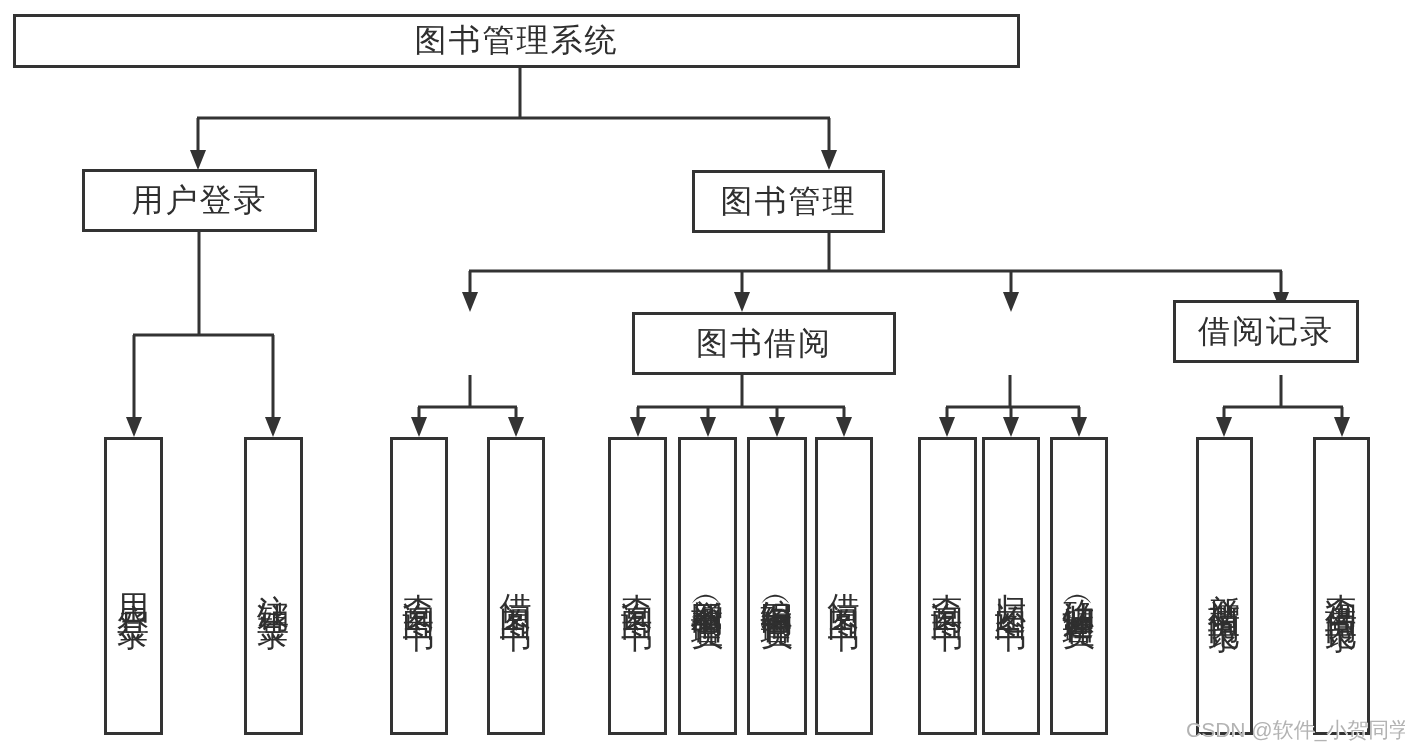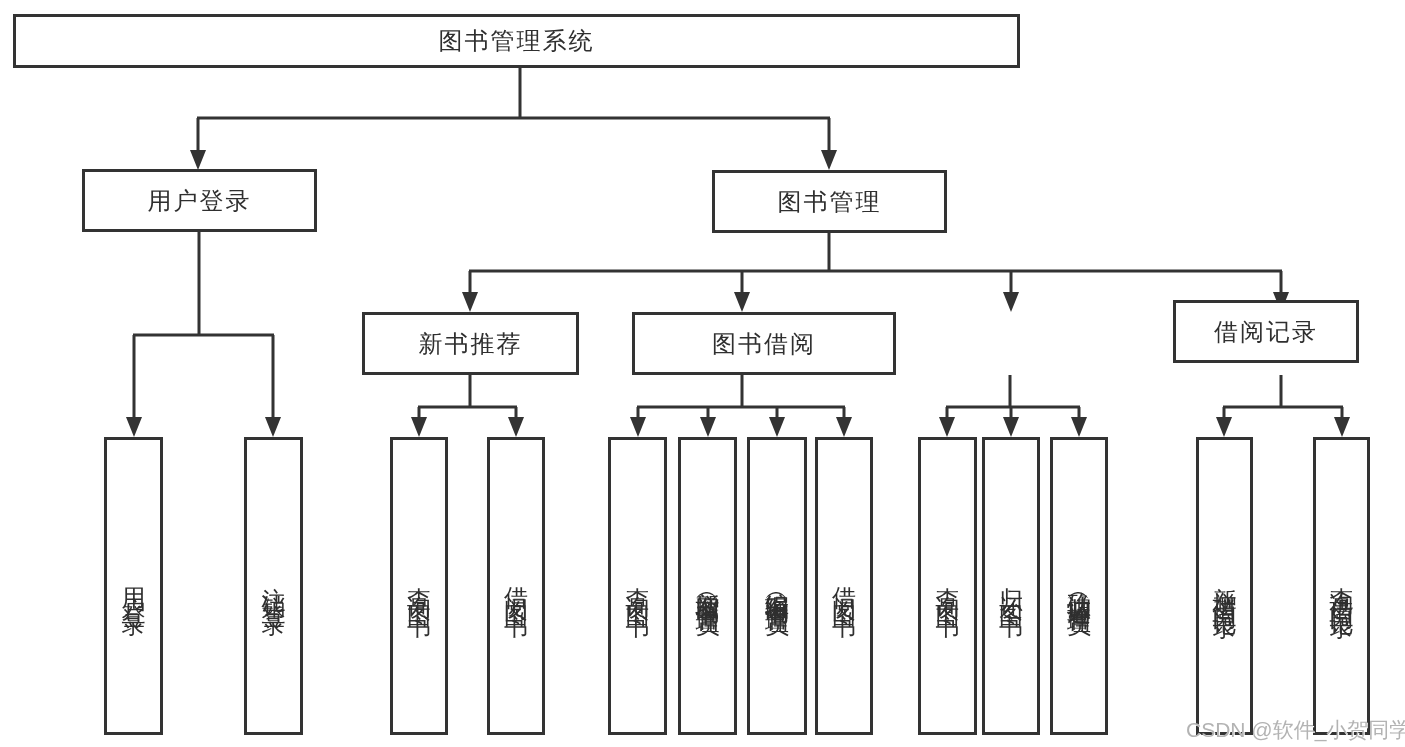--- a/index.html
+++ b/index.html
@@ -16,21 +16,21 @@
   .box{
     position:absolute;
     box-sizing:border-box;
     background:var(--fill,#fff);
     border:3px solid var(--border,#333);
     display:flex;align-items:center;justify-content:center;
     z-index:2;
   }
   .box .lbl{
     color:var(--text,#2f2f2f);
-    font-size:24px;
+    font-size:32px;
     letter-spacing:2px;
     white-space:nowrap;
   }
   .box.v{top:437px;height:298px;}
   .box.v .lbl{
     writing-mode:vertical-rl;
     text-orientation:mixed;
     letter-spacing:9px;
     white-space:nowrap;
   }
@@ -88,27 +88,24 @@
     <polygon points="1334,417 1350,417 1342,437"></polygon>
   </svg>
 
   <div class="box" style="left:13px;top:14px;width:1007px;height:54px">
     <span class="lbl">图书管理系统</span>
   </div>
 
   <div class="box" style="left:82px;top:169px;width:235px;height:63px">
     <span class="lbl">用户登录</span>
   </div>
-  <div class="box" style="left:712px;top:170px;width:235px;height:63px">
+  <div class="box" style="left:692px;top:170px;width:193px;height:63px">
     <span class="lbl">图书管理</span>
   </div>
 
-  <div class="box" style="left:362px;top:312px;width:217px;height:63px">
-    <span class="lbl">新书推荐</span>
-  </div>
   <div class="box" style="left:632px;top:312px;width:264px;height:63px">
     <span class="lbl">图书借阅</span>
   </div>
   <div class="box" style="left:1173px;top:300px;width:186px;height:63px">
     <span class="lbl">借阅记录</span>
   </div>
 
   <div class="box v" style="left:104px;width:59px">
     <span class="lbl">用户登录</span>
   </div>

